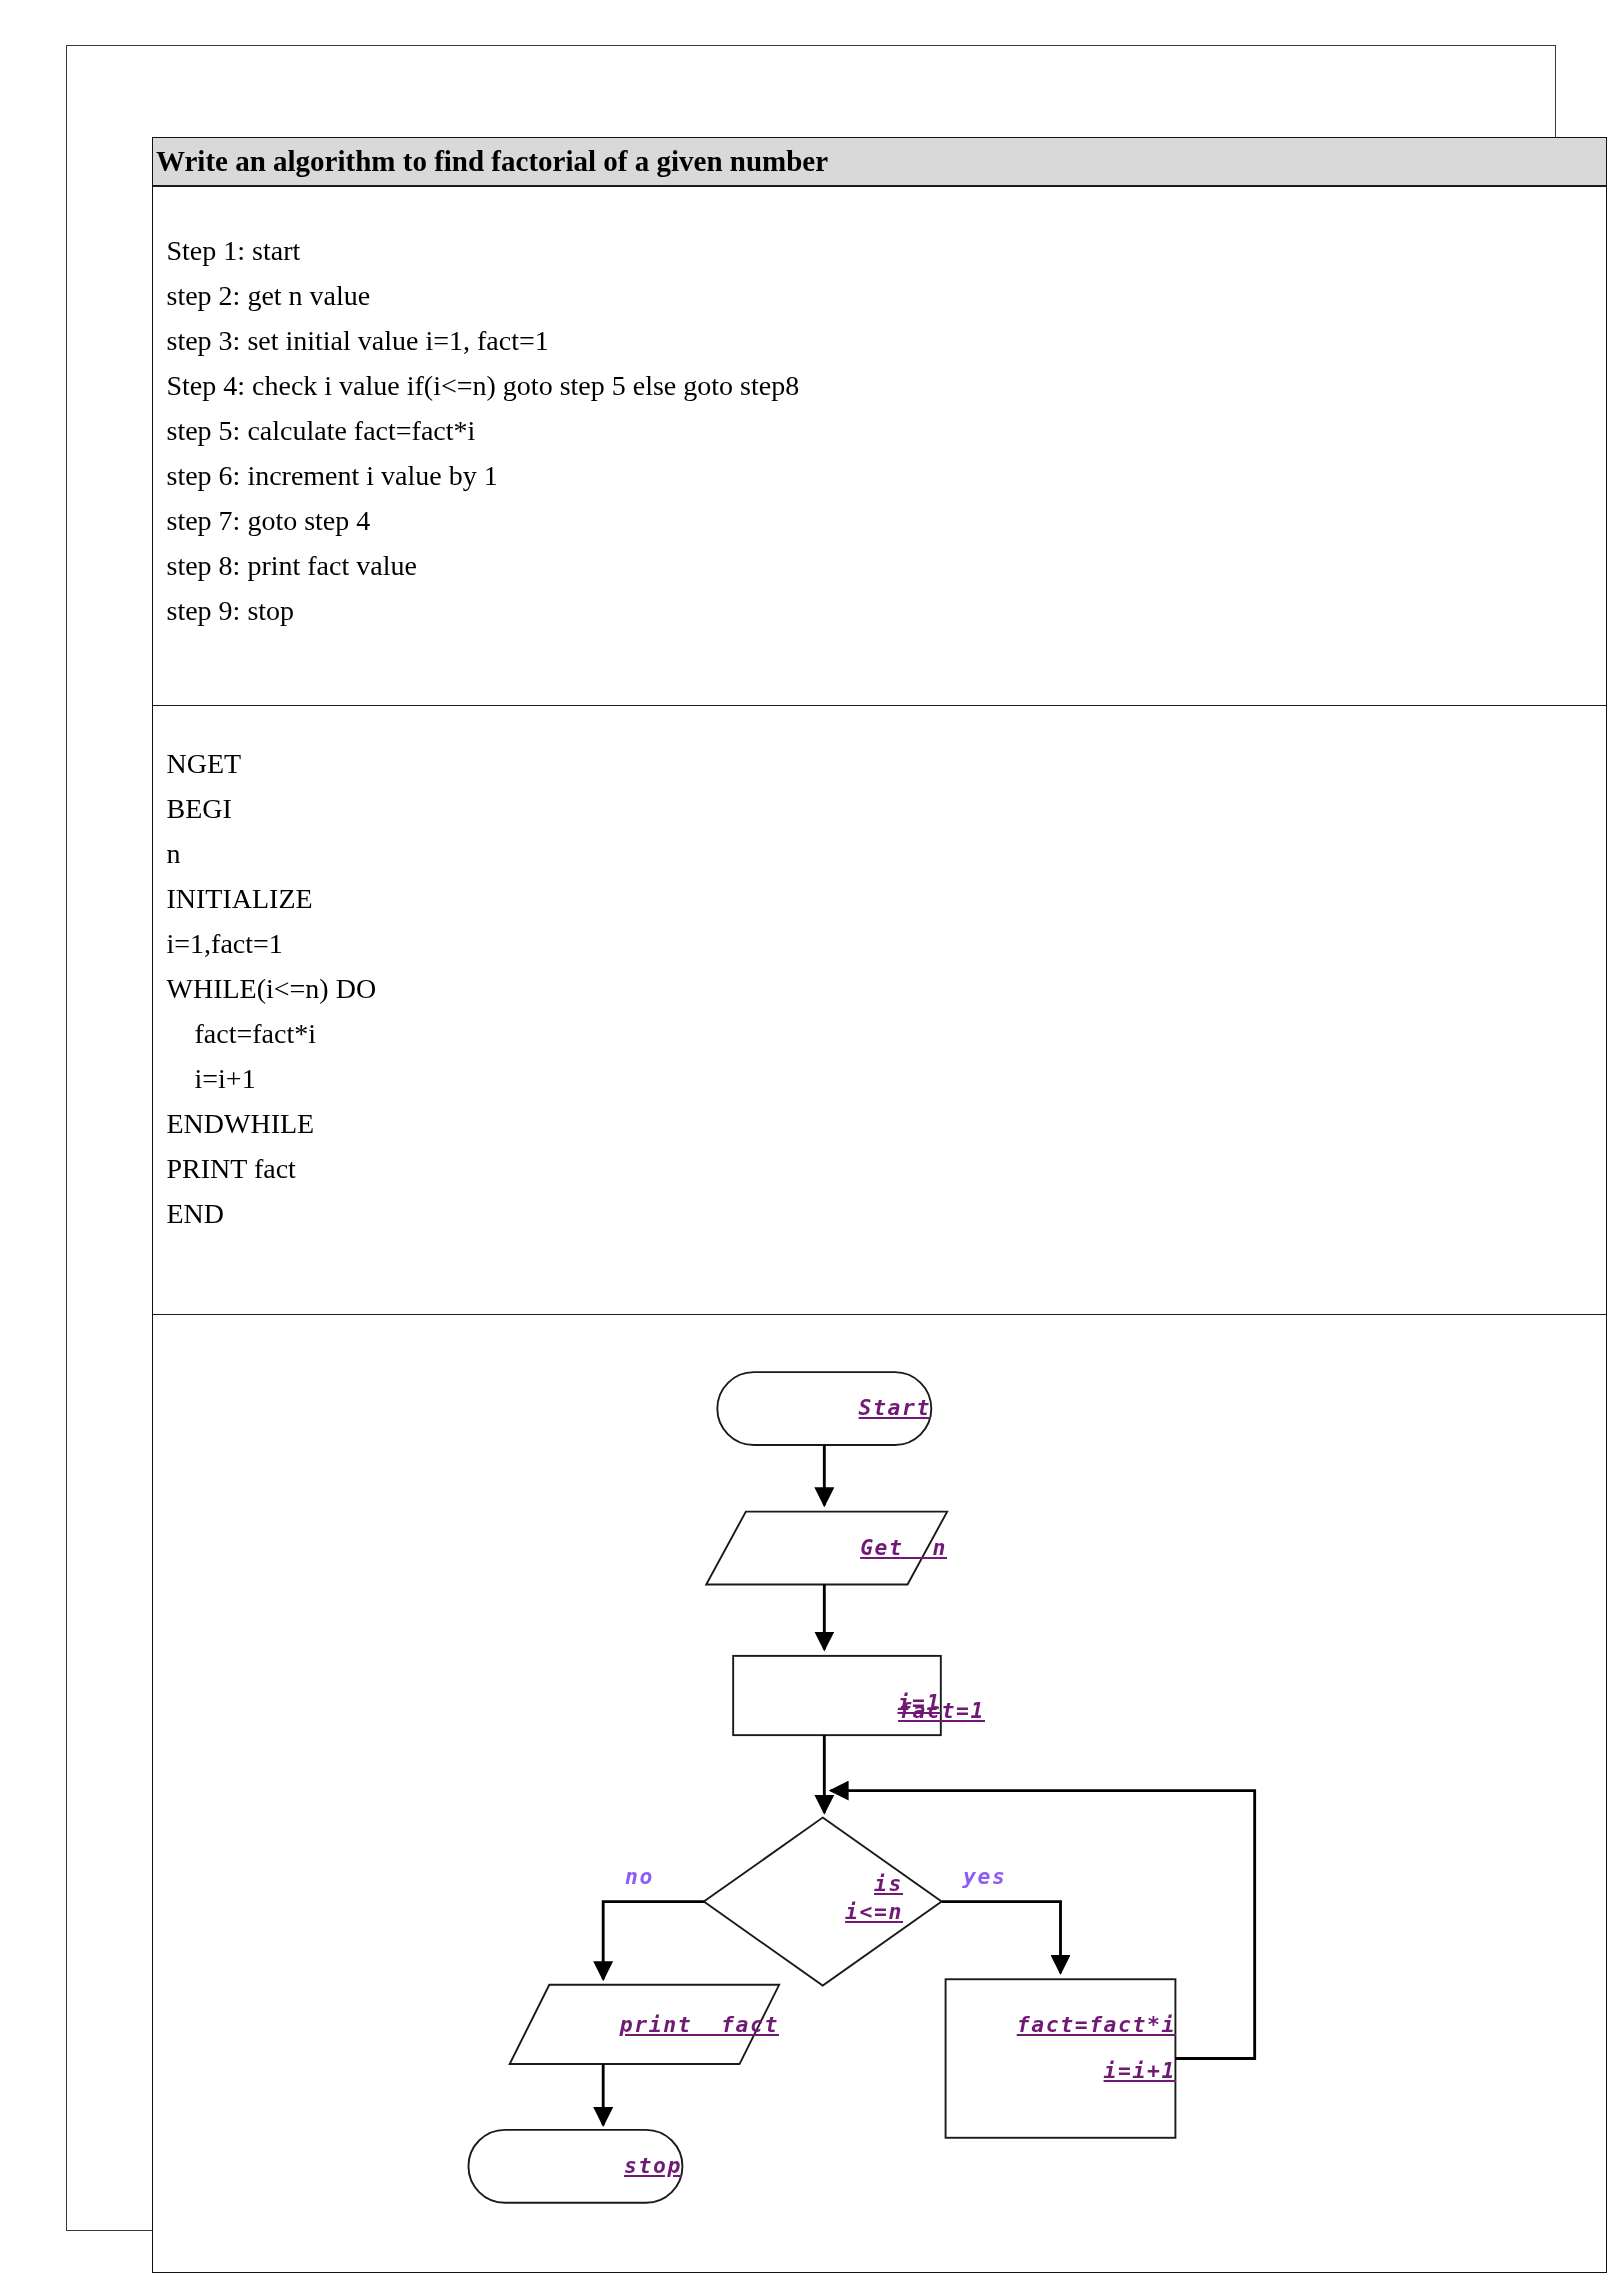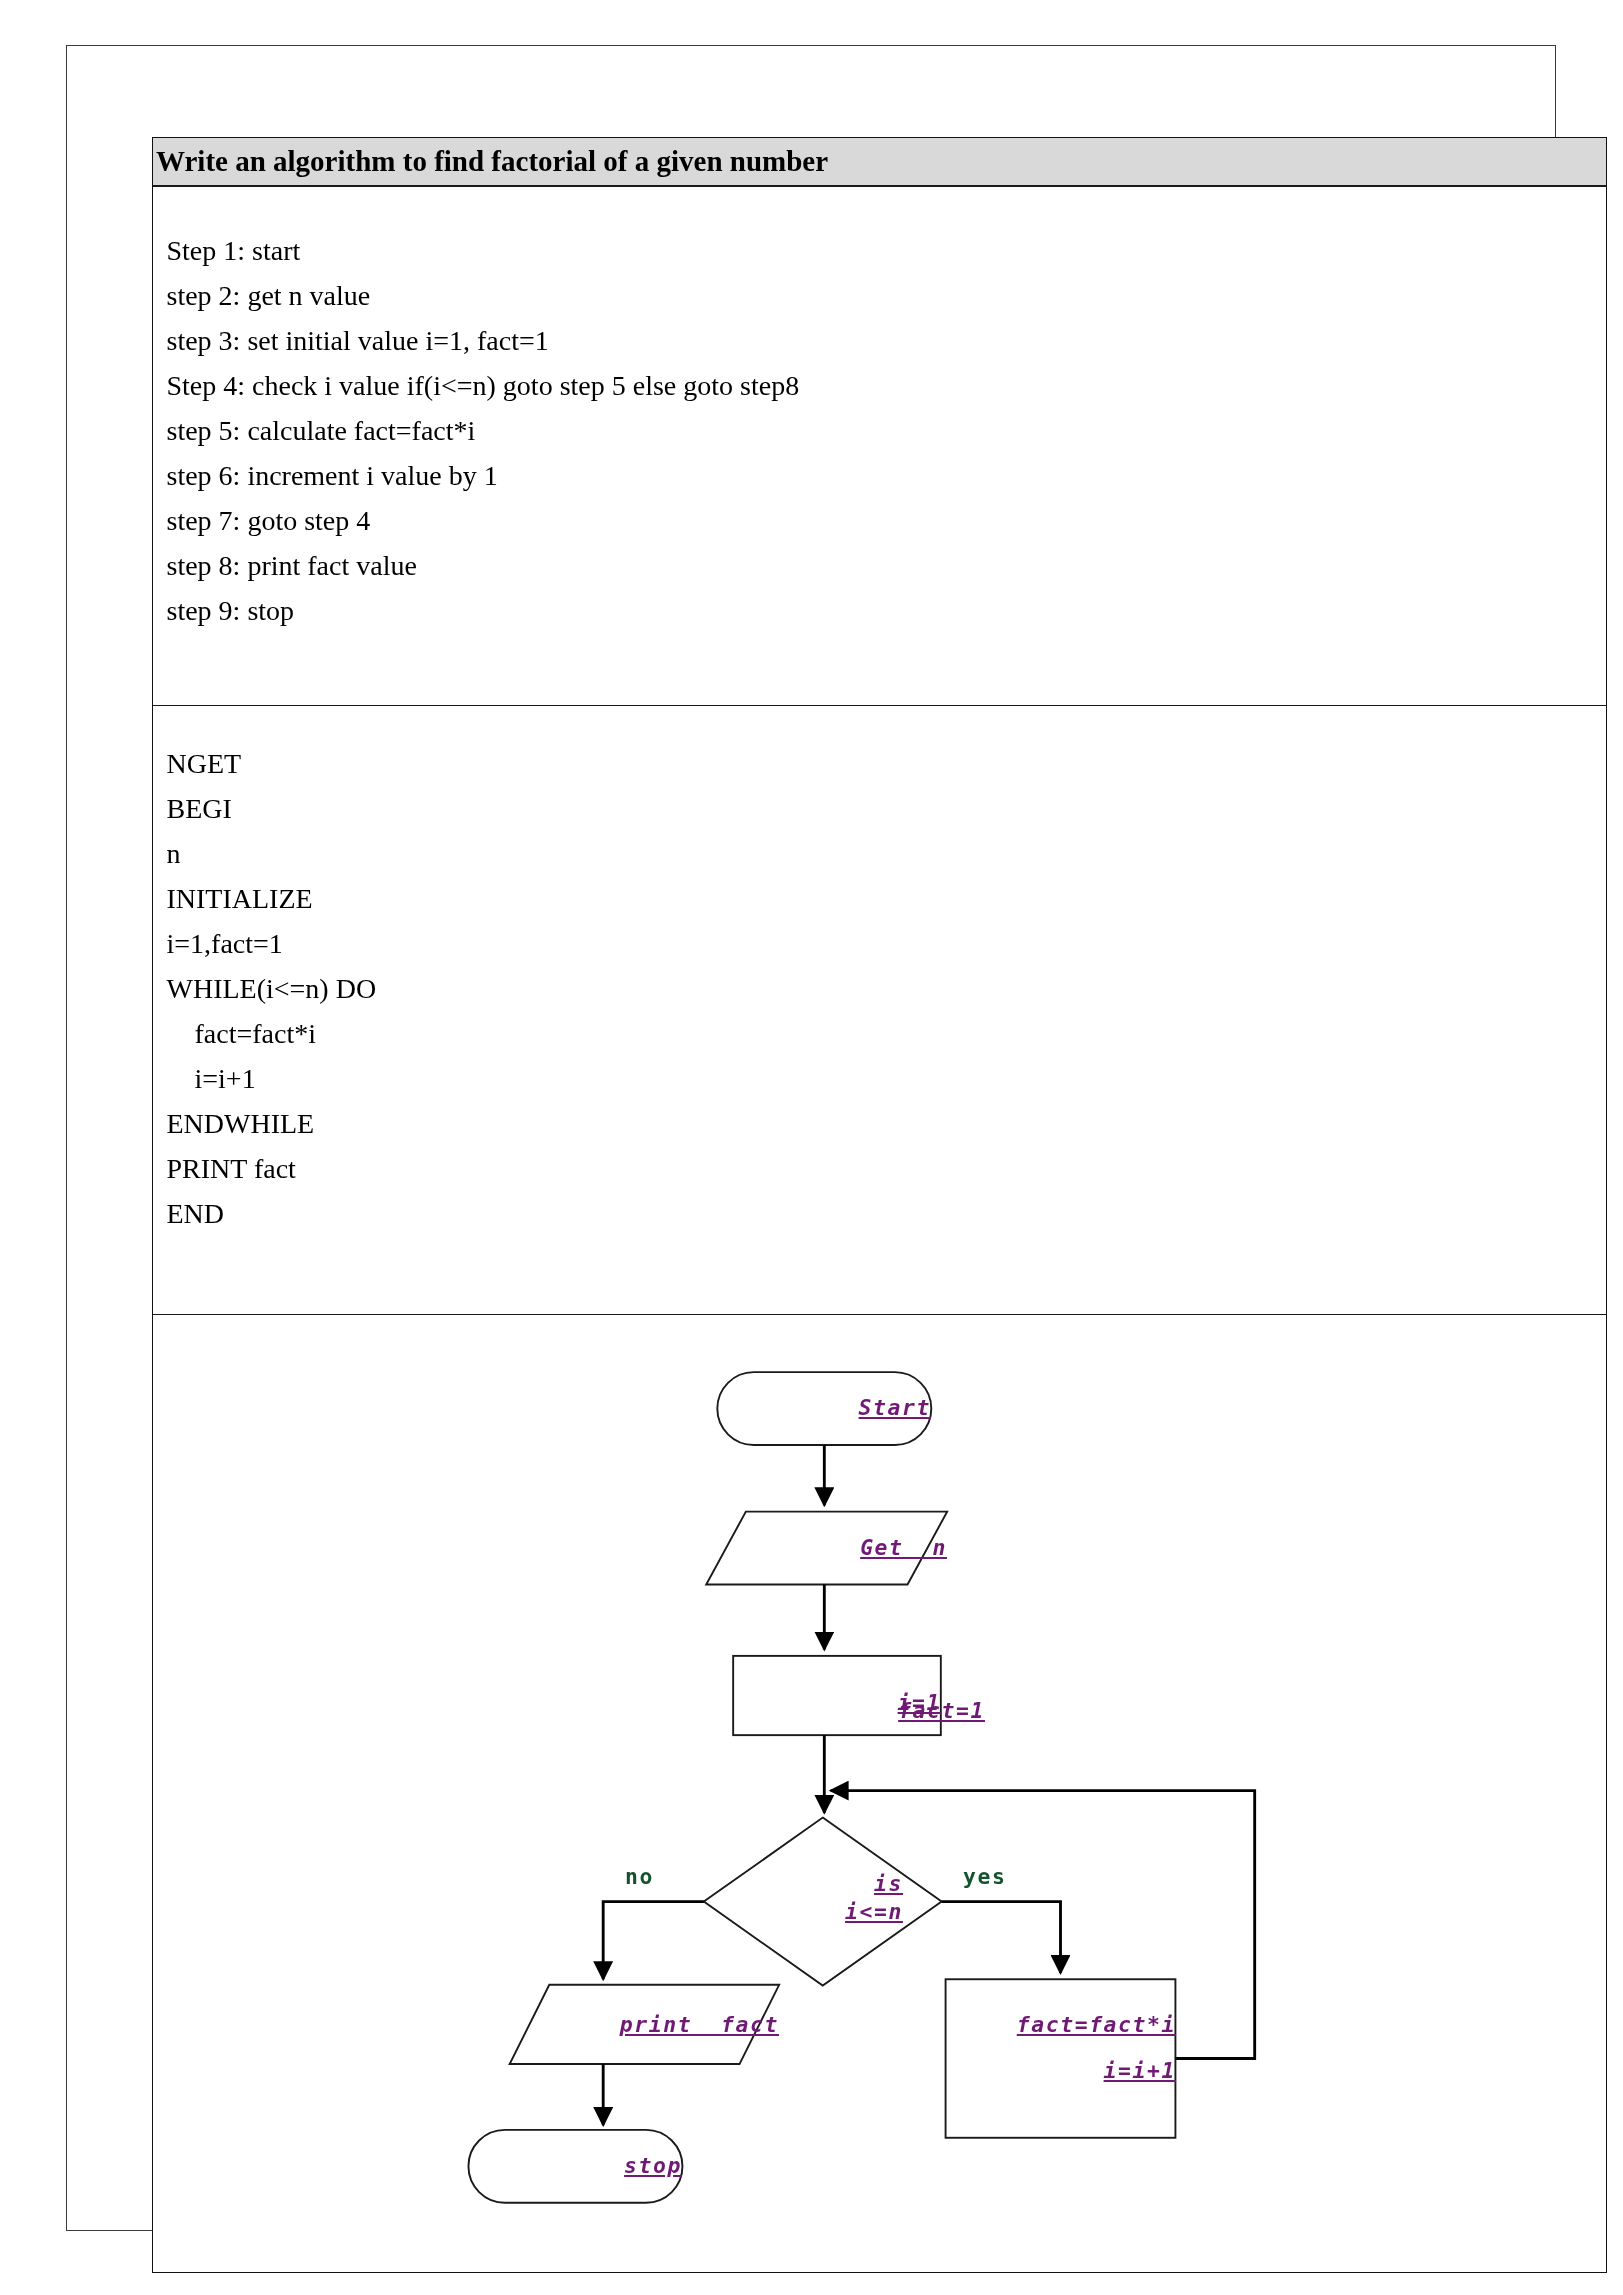--- a/index.html
+++ b/index.html
@@ -109,23 +109,24 @@
     line-height: 28.5px;
     color: #701a75;
     white-space: pre;
     text-align: right;
     letter-spacing: 1.6px;
     text-decoration: underline;
   }
   .edge-label {
     position: absolute;
     font-family: "DejaVu Sans Mono", "Liberation Mono", monospace;
+    font-style: italic;
     font-weight: bold;
     font-size: 21.4px;
-    color: #14532d;
+    color: #8b5cf6;
     white-space: pre;
     letter-spacing: 1.6px;
   }
 </style>
 </head>
 <body>
 
 <div id="page-frame">
 
   <div id="doc-table">

